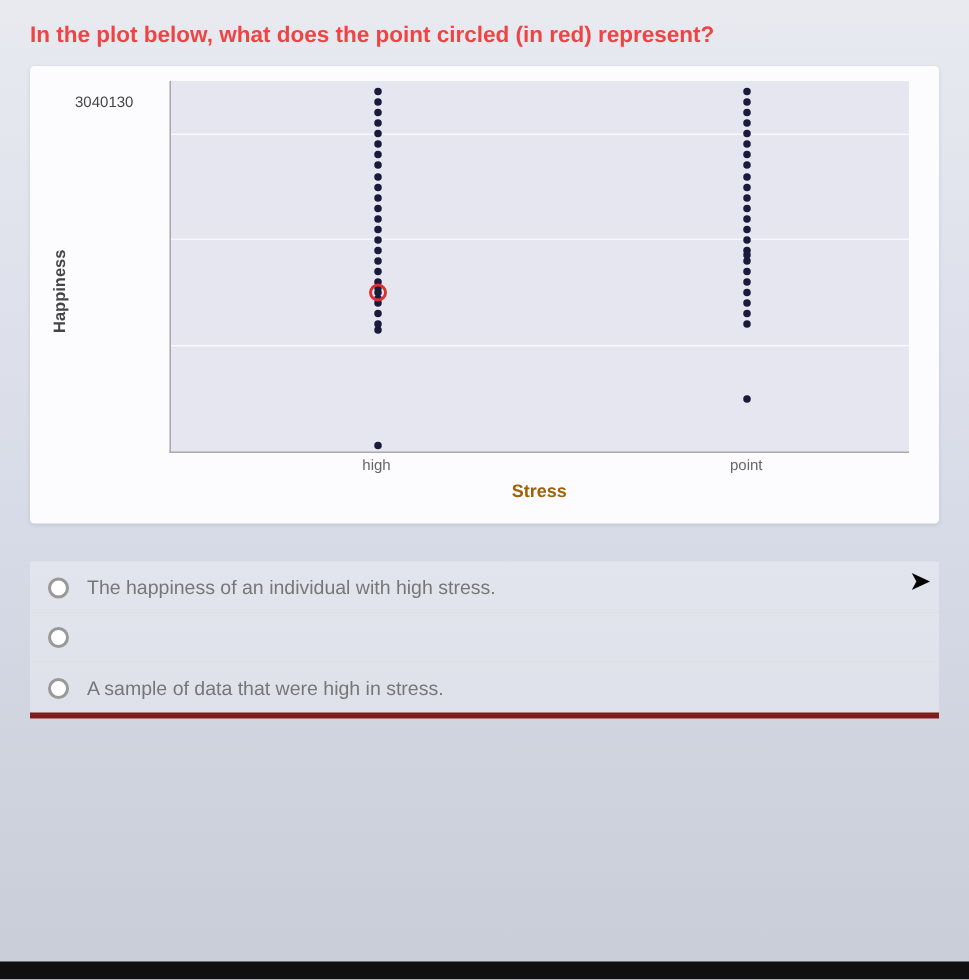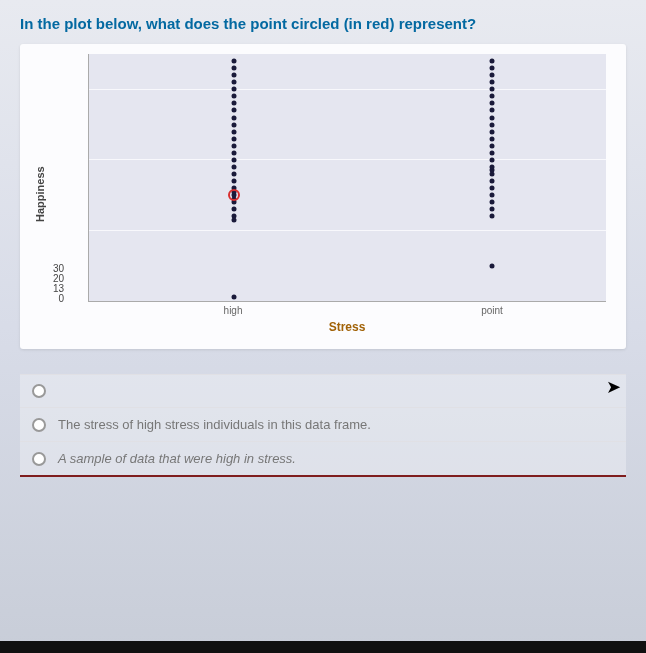--- a/index.html
+++ b/index.html
@@ -7,21 +7,21 @@
       font-family: Arial, sans-serif;
       background: linear-gradient(180deg, #e8eaf0 0%, #d8dce8 50%, #c8cdd8 100%);
       width: 646px;
       height: 653px;
       padding: 15px 20px;
       position: relative;
     }
     .question-text {
       font-size: 15px;
       font-weight: bold;
-      color: #0369a1;
+      color: #ef4444;
       margin-bottom: 12px;
     }
     .chart-container {
       background: #fcfcfe;
       padding: 10px 20px 15px 10px;
       border-radius: 3px;
       box-shadow: 0 1px 3px rgba(0,0,0,0.1);
       margin-bottom: 25px;
     }
     .chart-inner {
@@ -35,22 +35,22 @@
       font-size: 11px;
       font-weight: bold;
       color: #444;
       display: flex;
       align-items: center;
       justify-content: center;
       padding-right: 4px;
     }
     .y-ticks {
       display: flex;
-      flex-direction: column;
-      justify-content: flex-end;
+      flex-direction: row;
+      justify-content: center;
       padding: 10px 4px 30px 4px;
       font-size: 10px;
       color: #444;
       text-align: right;
       min-width: 22px;
     }
     .y-tick { line-height: 1; }
     .plot-area-wrap {
       flex: 1;
       display: flex;
@@ -117,22 +117,21 @@
       margin-top: 20px;
     }
     .option-row {
       display: flex;
       align-items: center;
       padding: 9px 12px;
       border-top: 1px solid #e0e0e5;
       background: rgba(255,255,255,0.3);
     }
     .option-row:last-child {
-      border-bottom: 2px solid #7f1d1d;
-      font-style: italic;
+      border-bottom: 4px solid #7f1d1d;
     }
     .radio {
       width: 14px;
       height: 14px;
       border: 2px solid #999;
       border-radius: 50%;
       margin-right: 12px;
       flex-shrink: 0;
       background: #fff;
     }
@@ -152,21 +151,21 @@
 </head>
 <body>
 
 <div class="question-text">In the plot below, what does the point circled (in red) represent?</div>
 
 <div class="chart-container">
   <div class="chart-inner">
     <div class="y-axis-label">Happiness</div>
     <div class="y-ticks">
       <span class="y-tick">30</span>
-      <span class="y-tick">20</span>
+      <span class="y-tick">40</span>
       <span class="y-tick">13</span>
       <span class="y-tick">0</span>
     </div>
     <div class="plot-area-wrap">
       <div class="plot-area" id="plot-area">
         <div class="grid-line" style="bottom: 28.5%"></div>
         <div class="grid-line" style="bottom: 57%"></div>
         <div class="grid-line" style="bottom: 85.5%"></div>
       <div class="point" style="left: 28%; bottom: 1.42857%;"></div>
           <div class="point" style="left: 28%; bottom: 32.8571%;"></div>
@@ -229,24 +228,24 @@
       <div class="x-axis-label">Stress</div>
     </div>
   </div>
 </div>
 
 <div class="cursor-arrow">➤</div>
 
 <div class="options">
   <div class="option-row">
     <div class="radio"></div>
+    <div class="option-label">The happiness of an individual with high stress.</div>
   </div>
   <div class="option-row">
     <div class="radio"></div>
-    <div class="option-label">The stress of high stress individuals in this data frame.</div>
   </div>
   <div class="option-row">
     <div class="radio"></div>
     <div class="option-label">A sample of data that were high in stress.</div>
   </div>
 </div>
 
 <div class="taskbar"></div>
 
 </body></html>

